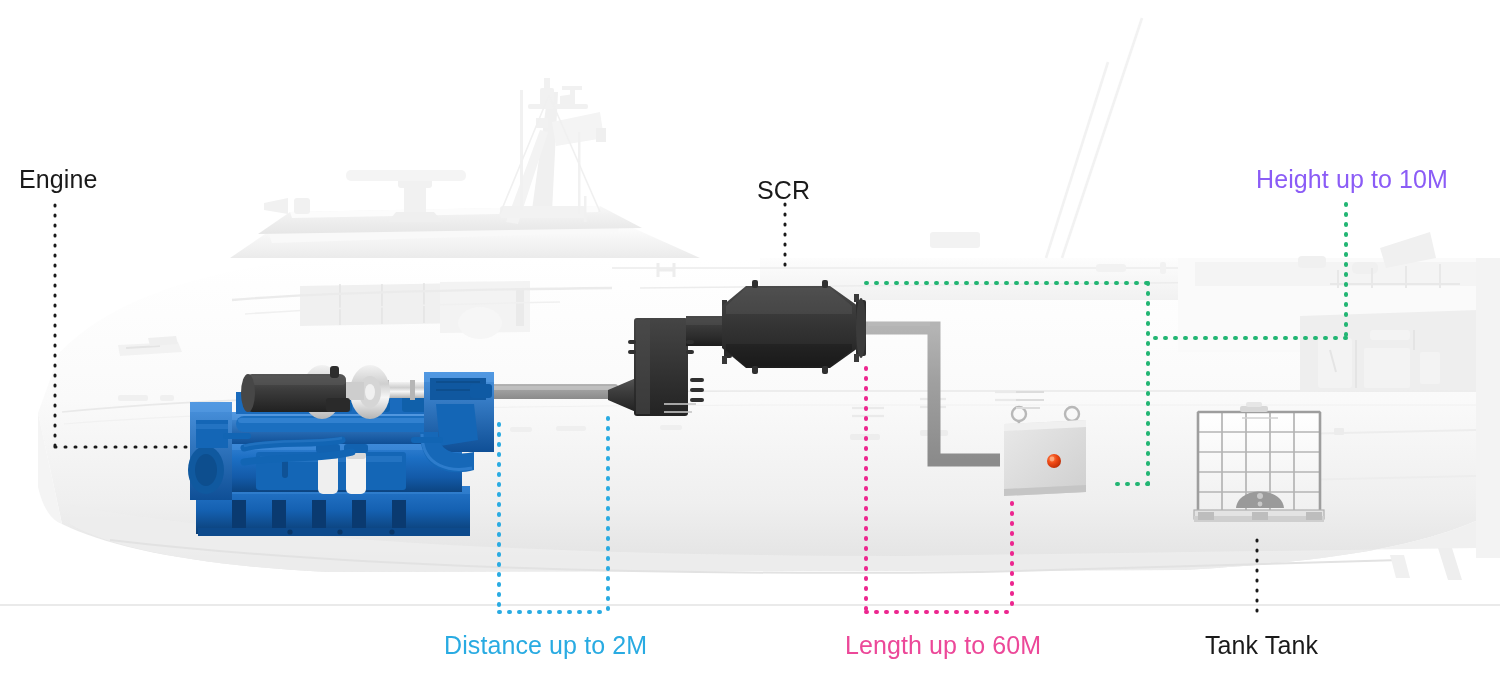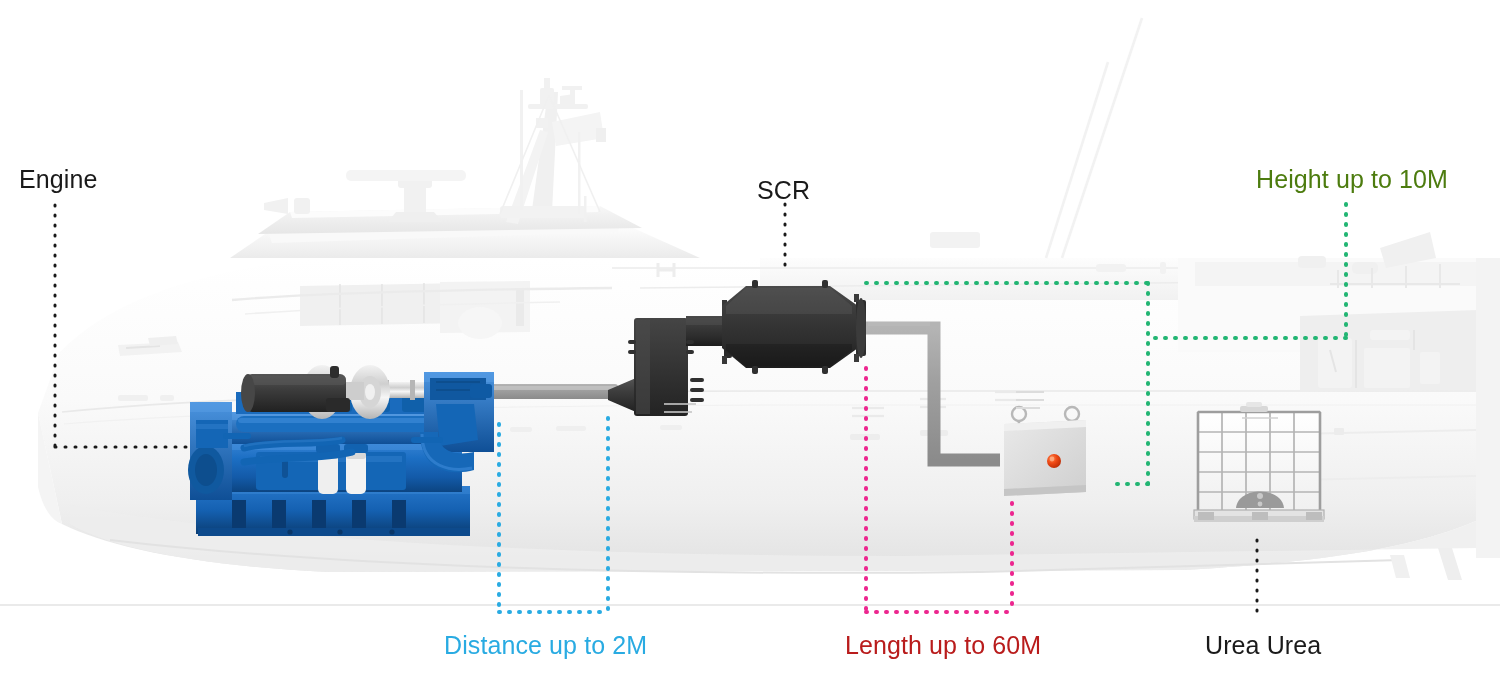--- a/index.html
+++ b/index.html
@@ -19,23 +19,23 @@
   .lbl{
     position:absolute;
     font-size:25px;
     font-weight:400;
     letter-spacing:.1px;
     white-space:nowrap;
     line-height:1;
   }
   .lbl-engine{left:19px;top:167px;color:#1a1a1a;}
   .lbl-scr{left:757px;top:167px;color:#1a1a1a;margin-top:11px;}
-  .lbl-height{left:1256px;top:167px;color:#4d7c0f;text-align:center;}
+  .lbl-height{left:1256px;top:167px;color:#8b5cf6;text-align:center;}
   .lbl-distance{left:444px;top:633px;color:#29abe2;}
-  .lbl-length{left:845px;top:633px;color:#b91c1c;}
+  .lbl-length{left:845px;top:633px;color:#ec4899;}
   .lbl-urea{left:1205px;top:633px;color:#1a1a1a;}
 </style>
 </head>
 <body>
 
 <div id="stage">
 
   <svg id="vesselSvg" viewBox="0 0 1500 679" xmlns="http://www.w3.org/2000/svg">
     <defs>
       <linearGradient id="hullG" x1="0" y1="0" x2="0" y2="1">
@@ -541,15 +541,15 @@
   <div class="lbl lbl-engine">Engine</div>
 
   <div class="lbl lbl-scr">SCR</div>
 
   <div class="lbl lbl-height">Height up to 10M</div>
 
   <div class="lbl lbl-distance">Distance up to 2M</div>
 
   <div class="lbl lbl-length">Length up to 60M</div>
 
-  <div class="lbl lbl-urea">Urea Urea</div>
+  <div class="lbl lbl-urea">Tank Tank</div>
 
 </div>
 
 </body></html>

